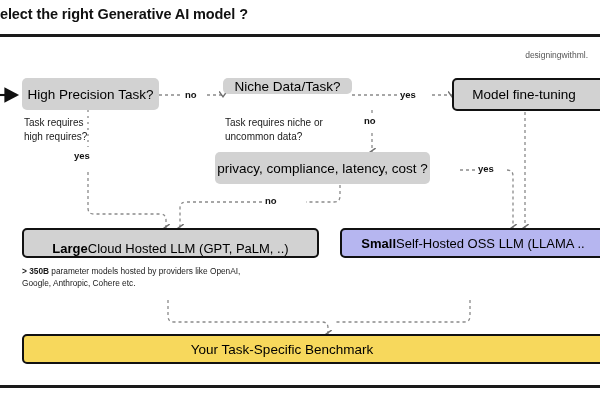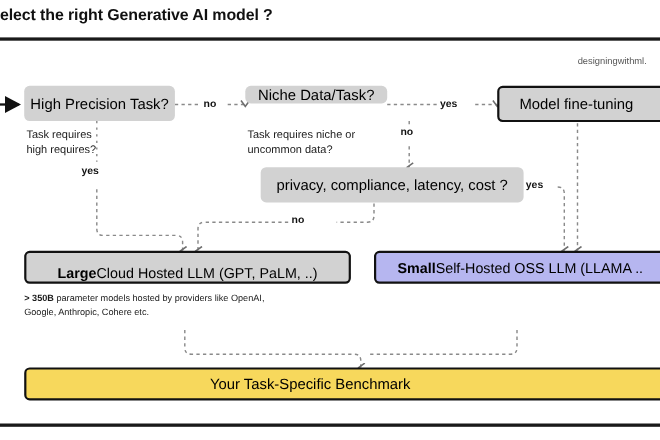--- a/index.html
+++ b/index.html
@@ -118,21 +118,21 @@
   </div>
   <div class="subtitle" style="left:225px; top:116px;">
     <div>Task requires niche or</div>
     <div>uncommon data?</div>
   </div>
 
   <div class="node decision outlined" style="left:452px; top:78px; width:172px; height:33px;">
     <span style="margin-right:28px;">Model fine-tuning</span>
   </div>
 
-  <div class="node decision" style="left:237px; top:152px; width:239px; height:32px;">
+  <div class="node decision" style="left:215px; top:152px; width:215px; height:32px;">
     <span>privacy, compliance, latency, cost ?</span>
   </div>
 
   <div class="edge-label" style="left:185px; top:89px;">no</div>
   <div class="edge-label" style="left:74px; top:150px;">yes</div>
   <div class="edge-label" style="left:400px; top:89px;">yes</div>
   <div class="edge-label" style="left:364px; top:115px;">no</div>
   <div class="edge-label" style="left:478px; top:163px;">yes</div>
   <div class="edge-label" style="left:265px; top:195px;">no</div>
 

